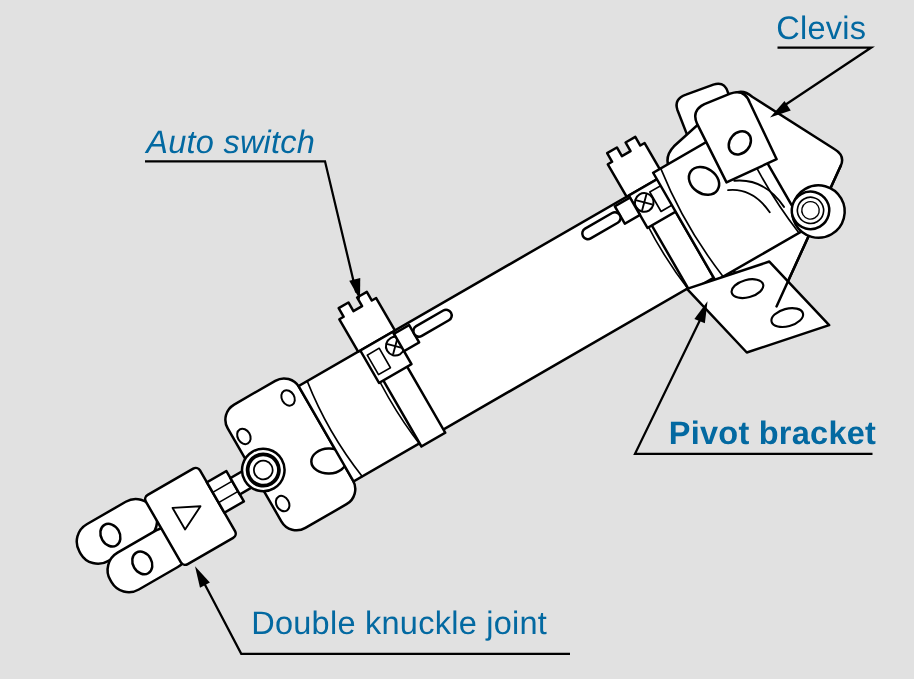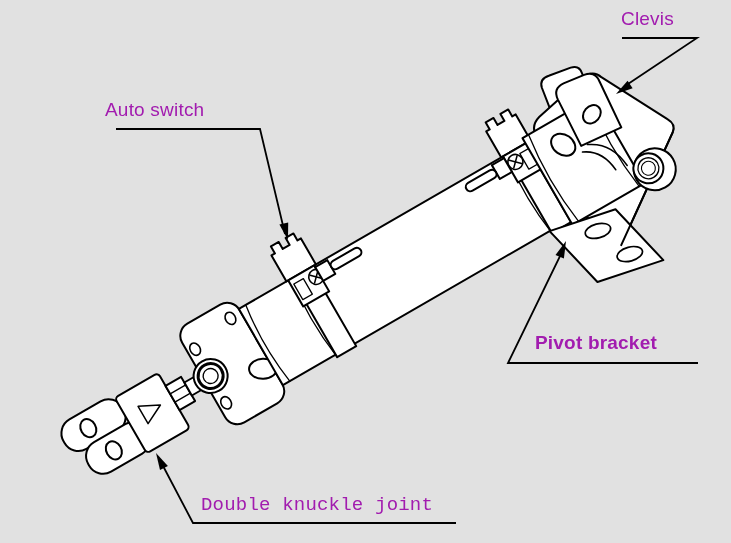--- a/index.html
+++ b/index.html
@@ -1,23 +1,23 @@
 <!DOCTYPE html>
 <html><head>
 <meta charset="utf-8">
 <style>
   html,body{margin:0;padding:0;}
   body{width:731px;height:543px;overflow:hidden;background:#e1e1e1;}
   .stage{position:relative;width:731px;height:543px;background:#e1e1e1;font-family:"Liberation Sans",sans-serif;}
   .stage svg{position:absolute;left:0;top:0;}
-  .callout{position:absolute;font-size:19px;line-height:1;color:#a21caf;white-space:nowrap;letter-spacing:.2px;}
-  .lbl-auto{left:105px;top:100px;}
+  .callout{position:absolute;font-size:26px;line-height:1;color:#0369a1;white-space:nowrap;letter-spacing:.2px;}
+  .lbl-auto{left:117px;top:100px;font-style:italic;}
   .lbl-clevis{left:621px;top:9px;}
   .lbl-pivot{left:535px;top:333px;font-weight:bold;}
-  .lbl-knuckle{left:201px;top:496px;font-family:Liberation Mono, monospace;}
+  .lbl-knuckle{left:201px;top:485px;}
 </style>
 </head>
 <body>
 
 <div class="stage">
 
 <svg width="731" height="543" viewBox="0 0 731 543">
 
   <g transform="translate(150 411) rotate(-30)" stroke="#000" fill="#fff" stroke-width="2" stroke-linejoin="round" stroke-linecap="round">
 

